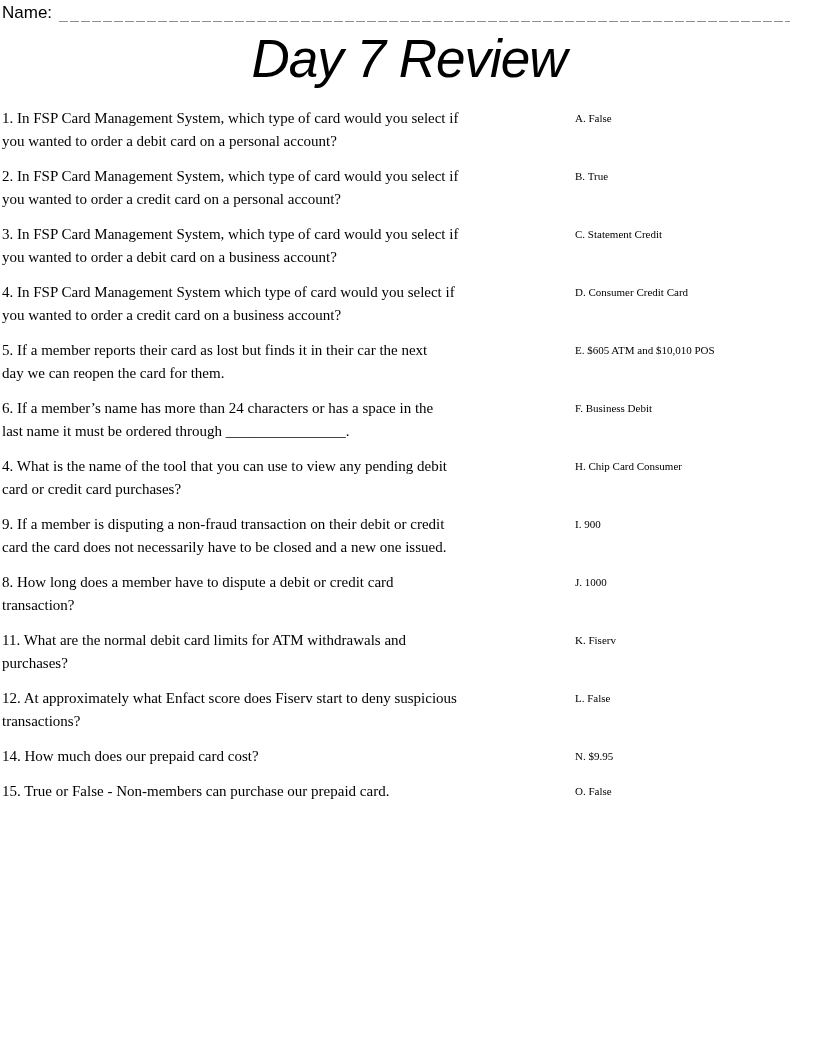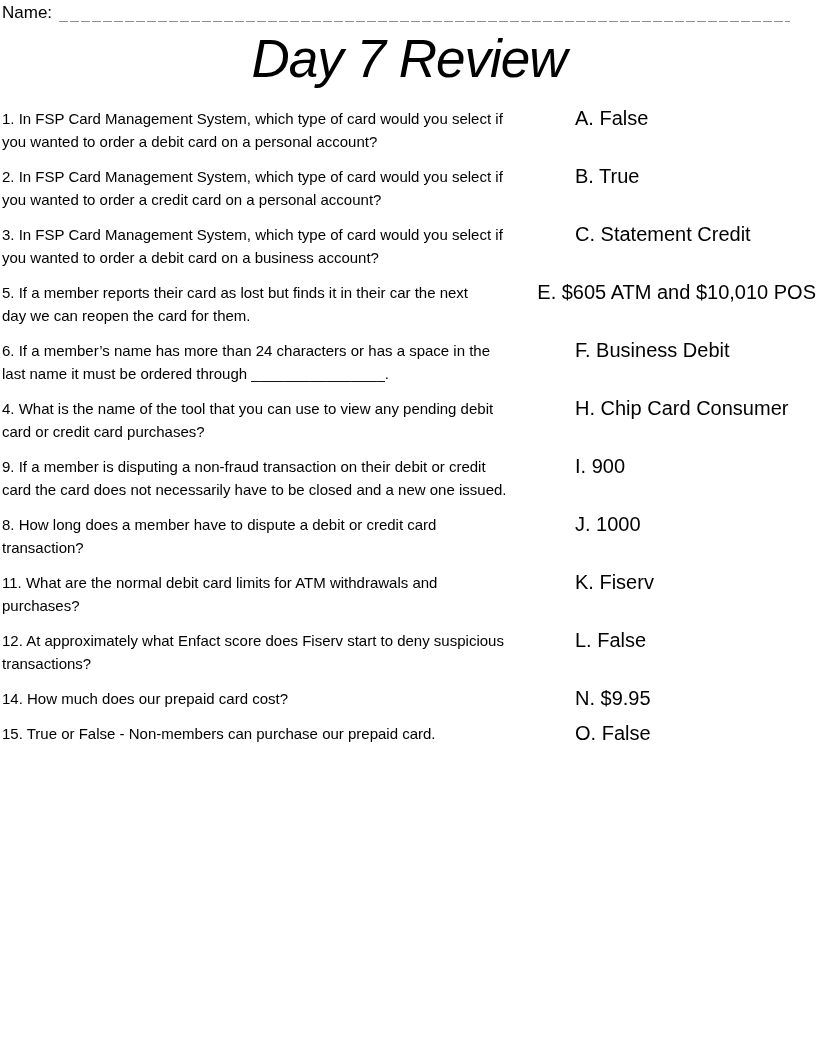--- a/index.html
+++ b/index.html
@@ -53,26 +53,28 @@
     display: flex;
     align-items: flex-start;
     margin-bottom: 12px;
   }
   .q {
     width: 558px;
     font-size: 15px;
     line-height: 23px;
     white-space: pre-line;
     margin: 0;
+    font-family: Liberation Serif, serif;
   }
   .a {
     margin: 0 0 0 15px;
-    font-size: 20px;
+    font-size: 11px;
     line-height: 23px;
     white-space: nowrap;
+    font-family: Liberation Serif, serif;
   }
 </style>
 </head>
 <body>
 
 <div class="page">
 
   <div class="name-row">
     <span class="name-label">Name:</span>
     <span class="name-line"></span>
@@ -93,20 +95,25 @@
 you wanted to order a credit card on a personal account?</p>
       <p class="a">B. True</p>
     </div>
 
     <div class="row">
       <p class="q">3. In FSP Card Management System, which type of card would you select if
 you wanted to order a debit card on a business account?</p>
       <p class="a">C. Statement Credit</p>
     </div>
 
+    <div class="row">
+      <p class="q">4. In FSP Card Management System which type of card would you select if
+you wanted to order a credit card on a business account?</p>
+      <p class="a">D. Consumer Credit Card</p>
+    </div>
 
     <div class="row">
       <p class="q">5. If a member reports their card as lost but finds it in their car the next
 day we can reopen the card for them.</p>
       <p class="a">E. $605 ATM and $10,010 POS</p>
     </div>
 
     <div class="row">
       <p class="q">6. If a member’s name has more than 24 characters or has a space in the
 last name it must be ordered through ________________.</p>

